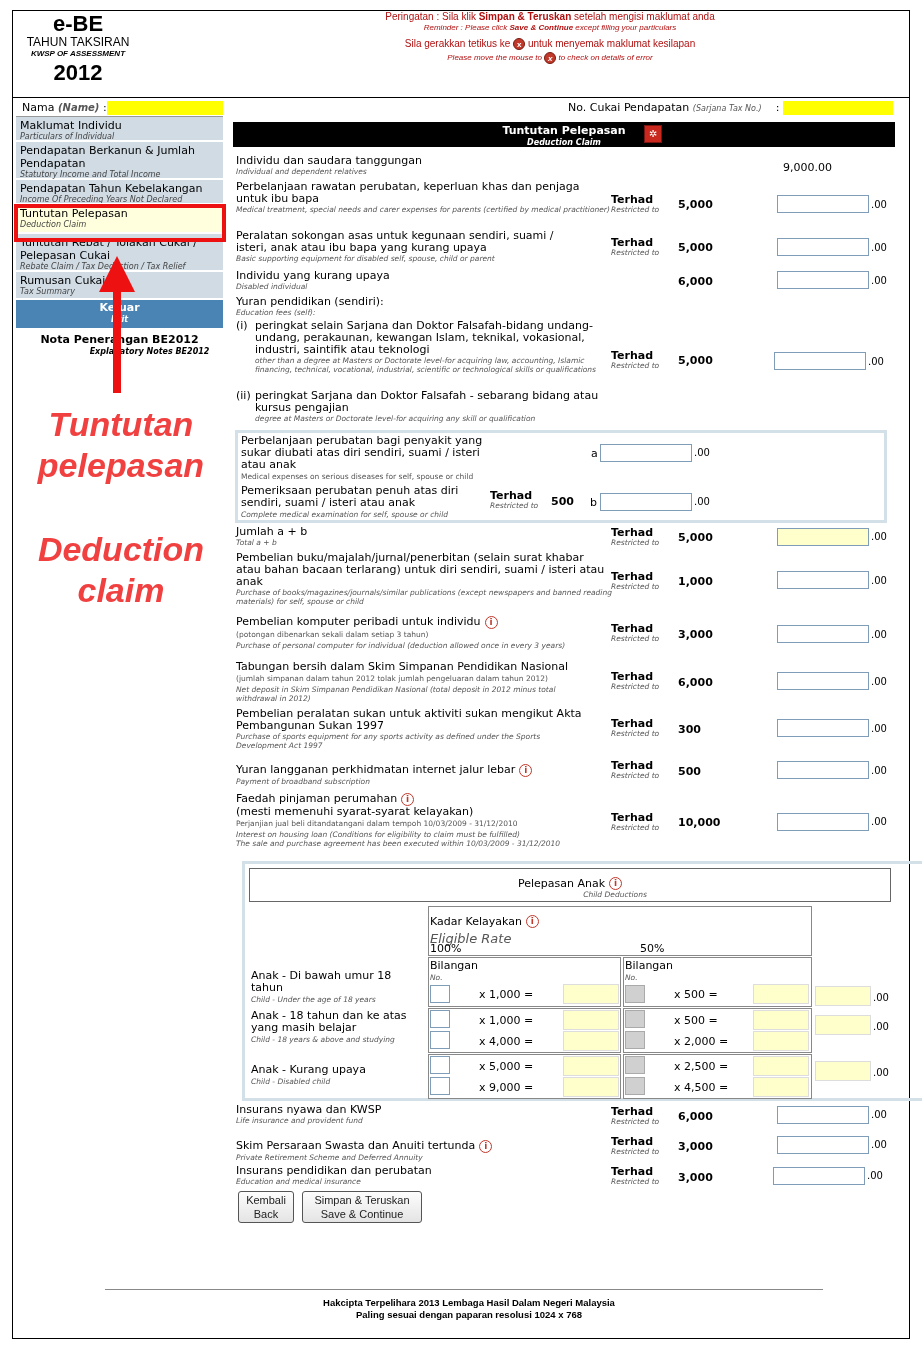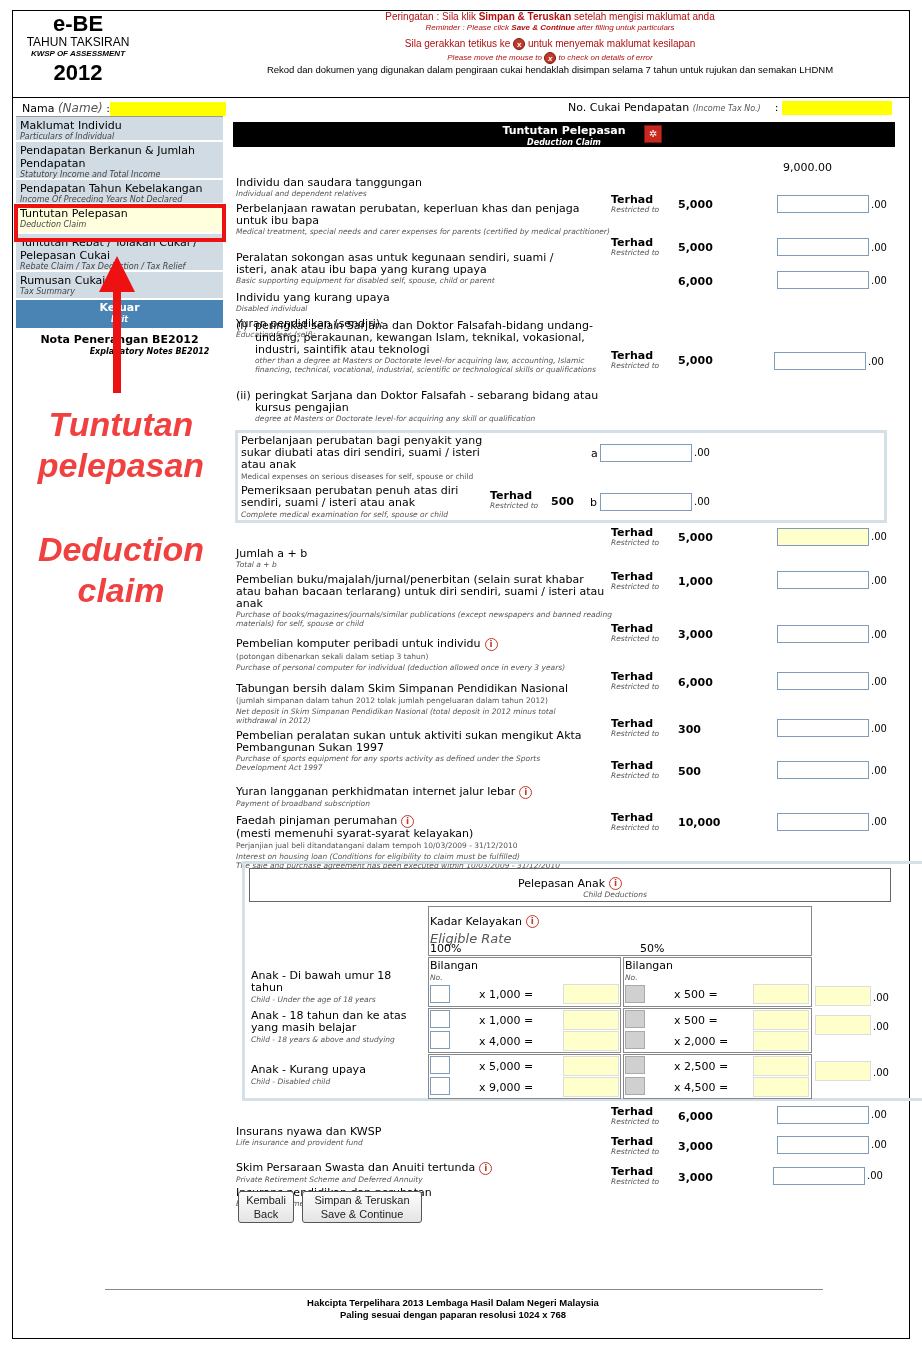--- a/index.html
+++ b/index.html
@@ -19,21 +19,21 @@
   .n1 b { font-weight: bold; }
   .n2 { color: #b01010; font-size: 8px; font-style: italic; line-height: 10px; }
   .n3 { color: #b01010; font-size: 10px; line-height: 17px; margin-top: 2px; }
   .n4 { color: #b01010; font-size: 8px; font-style: italic; line-height: 12px; }
   .n5 { color: #000; font-size: 9.5px; line-height: 12px; }
   .n6 { color: #555; font-size: 7.5px; font-style: italic; line-height: 10px; }
   .err-icon { display: inline-block; width: 12px; height: 12px; border-radius: 50%; background: #c0392b; color: #fff; font-size: 8px; line-height: 12px; text-align: center; font-weight: bold; vertical-align: middle; border: 1px solid #7a1a10; }
 
   
   .name-row { position: absolute; left: 22px; top: 101px; font-size: 11px; font-family: "DejaVu Sans", sans-serif; }
-  .name-row i { font-size: 12px; color: #555; }
+  .name-row i { font-size: 10px; color: #555; font-weight: bold; }
   .yellow { display: inline-block; background: #ffff00; height: 14px; vertical-align: middle; }
   .tax-row { position: absolute; left: 568px; top: 101px; font-size: 11px; }
   .tax-row i { font-size: 8px; color: #555; }
 
   
   .sidebar { position: absolute; left: 16px; top: 117px; width: 207px; }
   .sb-top-line { position: absolute; left: 16px; top: 116px; width: 207px; height: 1px; background: #999; }
   .sb-item { background: #d0dbe4; border-bottom: 2px solid #fff; padding: 2px 4px; font-size: 11px; line-height: 13px; }
   .sb-item .en { font-size: 8px; font-style: italic; color: #444; line-height: 10px; }
   .sb-item.active { background: #ffffdd; }
@@ -48,21 +48,21 @@
   .annot { position: absolute; left: 16px; width: 210px; text-align: center; color: #f04040; font-style: italic; font-weight: bold; font-size: 34px; line-height: 41px; font-family: "Liberation Sans", sans-serif; }
 
   
   .main { position: absolute; left: 233px; top: 122px; width: 662px; }
   .title-bar { background: #000; color: #fff; height: 25px; position: relative; text-align: center; }
   .title-bar .t1 { font-size: 11px; font-weight: bold; line-height: 14px; padding-top: 2px; }
   .title-bar .t2 { font-size: 8px; font-style: italic; font-weight: bold; line-height: 9px; }
   .pdf-icon { position: absolute; left: 411px; top: 3px; width: 18px; height: 18px; background: #c8281e; border: 1px solid #7a1410; color: #fff; font-size: 10px; line-height: 16px; text-align: center; }
 
   .row { position: absolute; left: 0; width: 662px; }
-  .lbl { position: absolute; left: 3px; font-size: 11px; line-height: 12px; width: 380px; margin-top: 22px; }
+  .lbl { position: absolute; left: 3px; font-size: 11px; line-height: 12px; width: 380px; }
   .lbl .en { font-size: 7.5px; font-style: italic; color: #555; line-height: 9px; }
   .lbl .sm { font-size: 7.5px; color: #555; }
   .terhad { position: absolute; left: 378px; font-weight: bold; font-size: 11px; line-height: 11px; }
   .terhad .en { font-size: 7.5px; font-style: italic; color: #555; font-weight: normal; display: block; line-height: 9px; }
   .limit { position: absolute; left: 445px; font-weight: bold; font-size: 11px; }
   .inp { position: absolute; left: 544px; width: 92px; height: 18px; border: 1px solid #7f9db9; background: #fff; }
   .inp.y { background: #ffffcc; }
   .cents { position: absolute; left: 638px; font-size: 10px; }
   .info-icon { display: inline-block; width: 13px; height: 13px; border: 1.5px solid #c0392b; border-radius: 50%; color: #c0392b; font-size: 9px; line-height: 10px; text-align: center; font-weight: bold; vertical-align: top; margin-left: 4px; }
 
@@ -74,48 +74,47 @@
   .sq { position: absolute; width: 20px; height: 18px; border: 1px solid #7f9db9; background: #fff; }
   .sq.gray { background: #d0d0d0; border-color: #aaa; }
   .yb { position: absolute; width: 56px; height: 20px; background: #ffffcc; border: 1px solid #ddd; }
   .mul { position: absolute; font-size: 11px; }
   .ch-lbl { position: absolute; left: 6px; font-size: 11px; line-height: 12px; width: 170px; }
   .ch-lbl .en { font-size: 7.5px; font-style: italic; color: #555; }
 
   .btn { position: absolute; border: 1px solid #555; border-radius: 3px; background: linear-gradient(#fdfdfd, #e4e4e4); text-align: center; font-size: 11px; line-height: 14px; padding: 1px 5px; font-family: "Liberation Sans", sans-serif; color: #222; }
 
   .foot-line { position: absolute; left: 105px; top: 1289px; width: 718px; height: 1px; background: #888; }
-  .foot { position: absolute; left: 4px; top: 1297px; width: 898px; text-align: center; font-size: 9.5px; font-weight: bold; line-height: 12px; font-family: "Liberation Sans", sans-serif; }
+  .foot { position: absolute; left: 20px; top: 1297px; width: 898px; text-align: center; font-size: 9.5px; font-weight: bold; line-height: 12px; font-family: "Liberation Sans", sans-serif; }
 </style>
 </head>
 <body>
 
 <div class="frame"></div>
 <div class="hdr-sep"></div>
 
 <div class="logo">
   <div class="ebe">e-BE</div>
   <div class="ty">TAHUN TAKSIRAN</div>
   <div class="yoa">KWSP OF ASSESSMENT</div>
   <div class="yr">2012</div>
 </div>
 
 <div class="notice">
   <div class="n1"><span>Peringatan : Sila klik </span><b>Simpan &amp; Teruskan</b><span> setelah mengisi maklumat anda</span></div>
-  <div class="n2"><span>Reminder : Please click </span><b>Save &amp; Continue</b><span> after filling untuk particulars</span></div>
+  <div class="n2"><span>Reminder : Please click </span><b>Save &amp; Continue</b><span> except filling your particulars</span></div>
   <div class="n3"><span>Sila gerakkan tetikus ke </span><span class="err-icon">x</span><span> untuk menyemak maklumat kesilapan</span></div>
   <div class="n4"><span>Please move the mouse to </span><span class="err-icon">x</span><span>  to check on details of error</span></div>
-  <div class="n5">Rekod dan dokumen yang digunakan dalam pengiraan cukai hendaklah disimpan selama 7 tahun untuk rujukan dan semakan LHDNM</div>
 </div>
 
 <div class="name-row">
   <span>Nama</span> <i>(Name)</i> <span>:</span><span class="yellow" style="width:116px"></span>
 </div>
 <div class="tax-row">
-  <span>No. Cukai Pendapatan</span> <i>(Income Tax No.)</i> &nbsp;&nbsp;&nbsp;<span>:</span> <span class="yellow" style="width:110px"></span>
+  <span>No. Cukai Pendapatan</span> <i>(Sarjana Tax No.)</i> &nbsp;&nbsp;&nbsp;<span>:</span> <span class="yellow" style="width:110px"></span>
 </div>
 
 <div class="sb-top-line"></div>
 <div class="sidebar">
   <div class="sb-item" style="height:25px">
       <div>Maklumat Individu</div>
       <div class="en">Particulars of Individual</div>
     </div>
   <div class="sb-item" style="height:38px">
       <div>Pendapatan Berkanun &amp; Jumlah Pendapatan</div>

